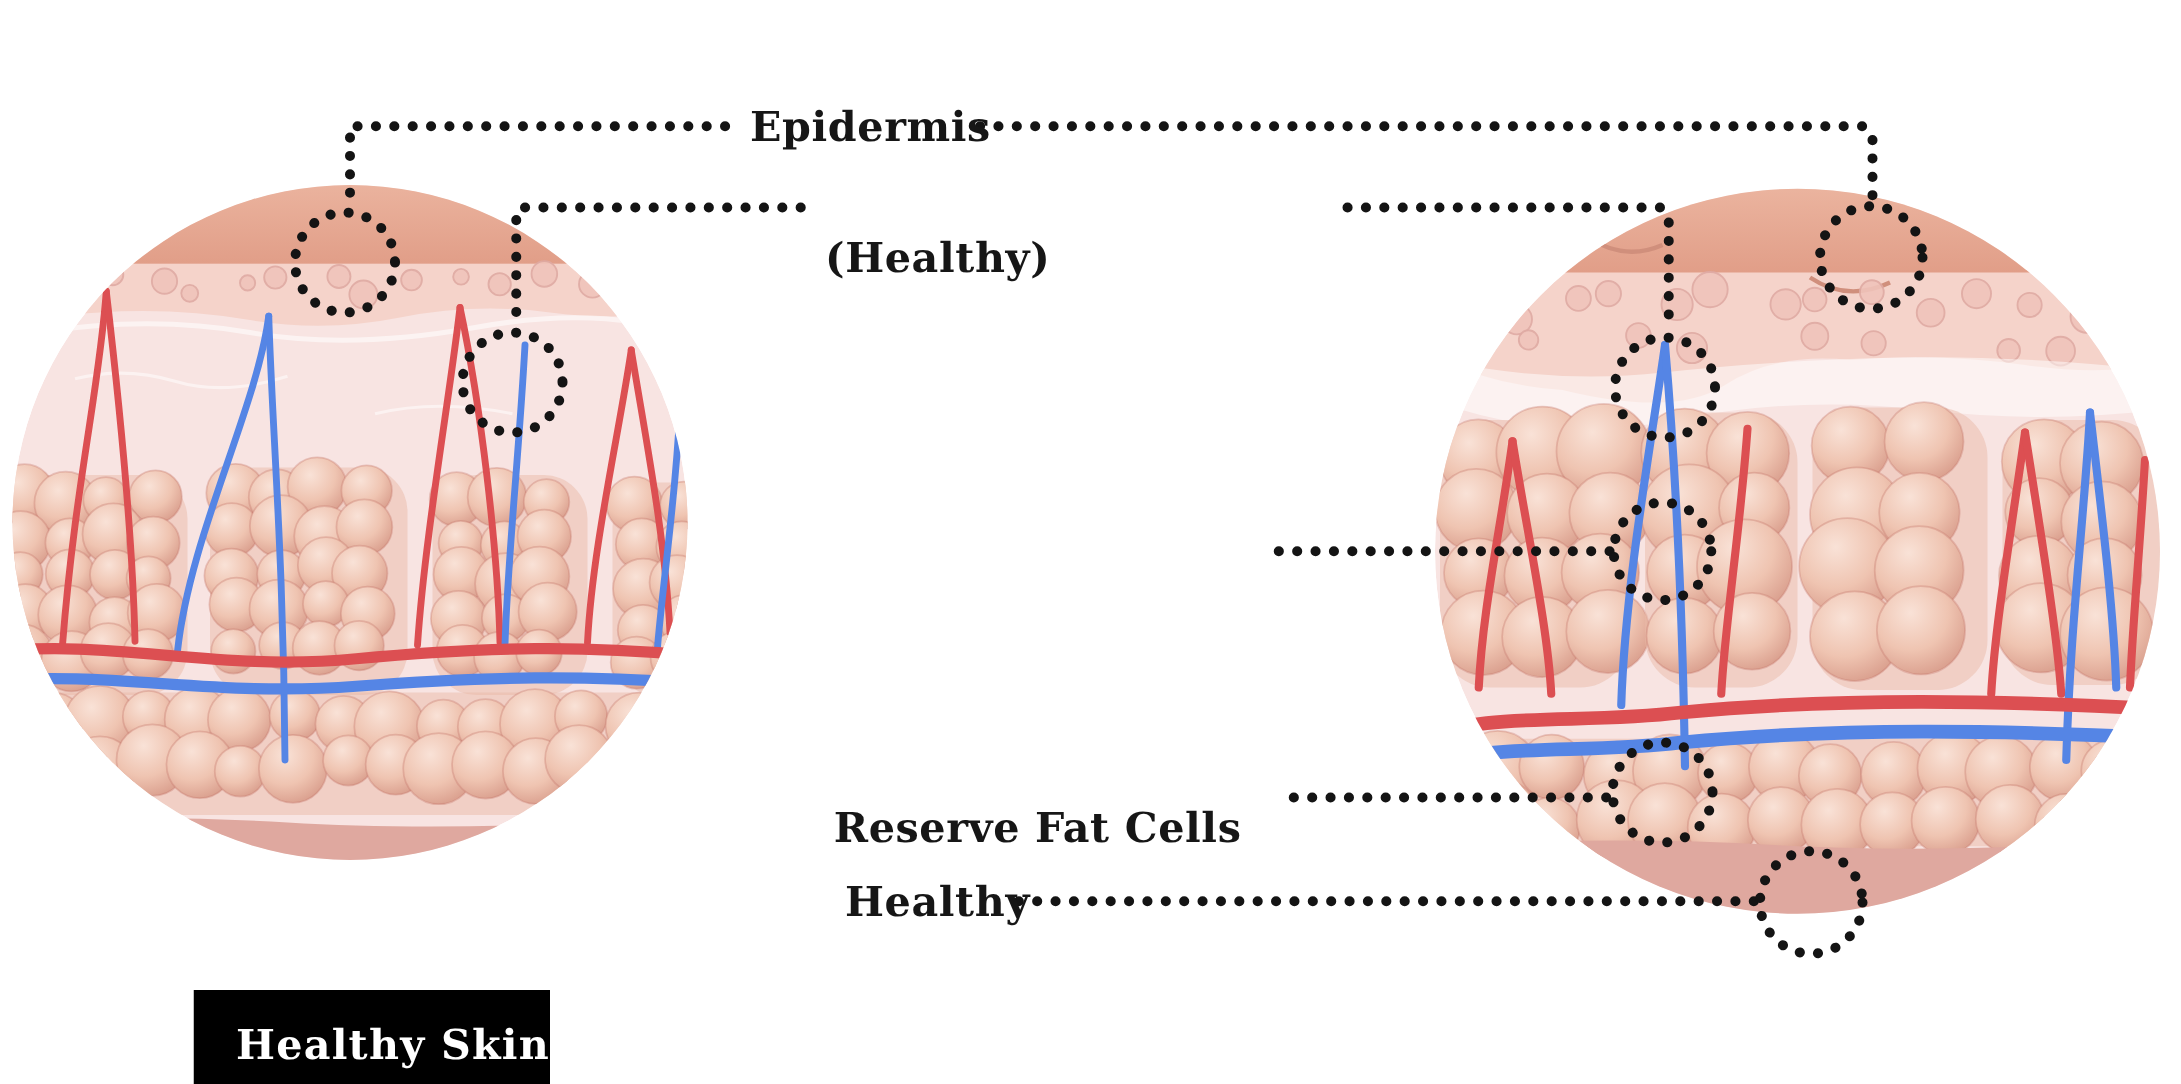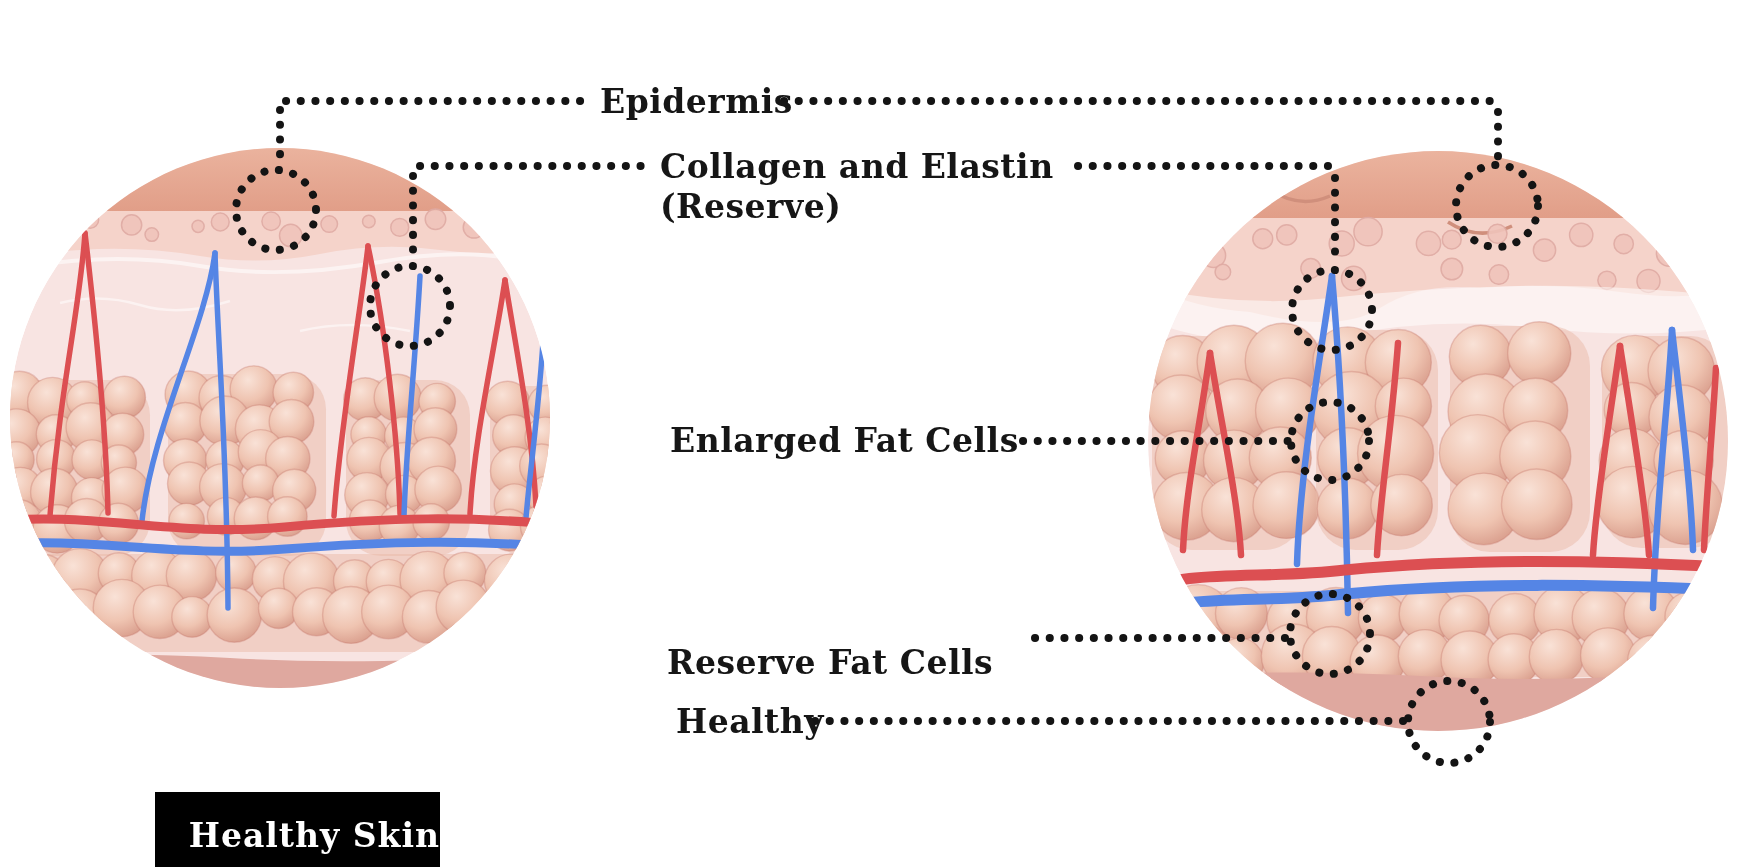--- a/index.html
+++ b/index.html
@@ -332,22 +332,20 @@
 
       <path class="dot" d="M1035,590 H1287"></path>
       <circle class="dot" cx="1330" cy="586" r="40"></circle>
 
       <path class="dot" d="M815,673 H1405"></path>
       <circle class="dot" cx="1449" cy="674" r="41"></circle>
     </g>
   </svg>
 
   <div class="label" style="left:600px;top:53px">Epidermis</div>
-  <div class="label" style="left:660px;top:118px">Collagen and Elastin</div>
-  <div class="label" style="left:660px;top:158px">(Reserve)</div>
-  <div class="label" style="left:670px;top:392px">Enlarged Fat Cells</div>
+  <div class="label" style="left:660px;top:158px">(Healthy)</div>
   <div class="label" style="left:667px;top:614px">Reserve Fat Cells</div>
   <div class="label" style="left:676px;top:673px">Healthy</div>
 
   <div class="caption" style="left:155px;top:744px;width:285px;height:86px">
     <span>Healthy Skin</span>
   </div>
 </div>
 
 </body></html>

